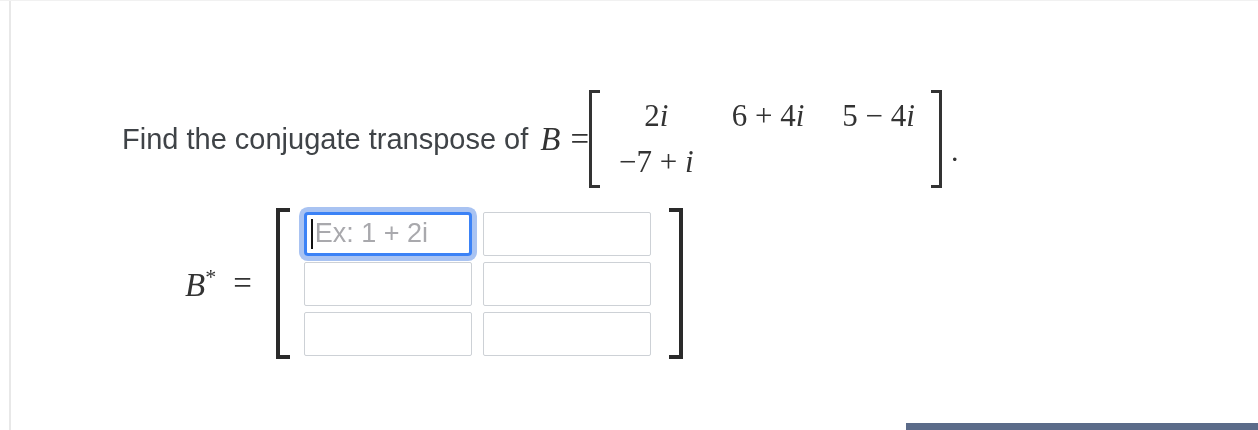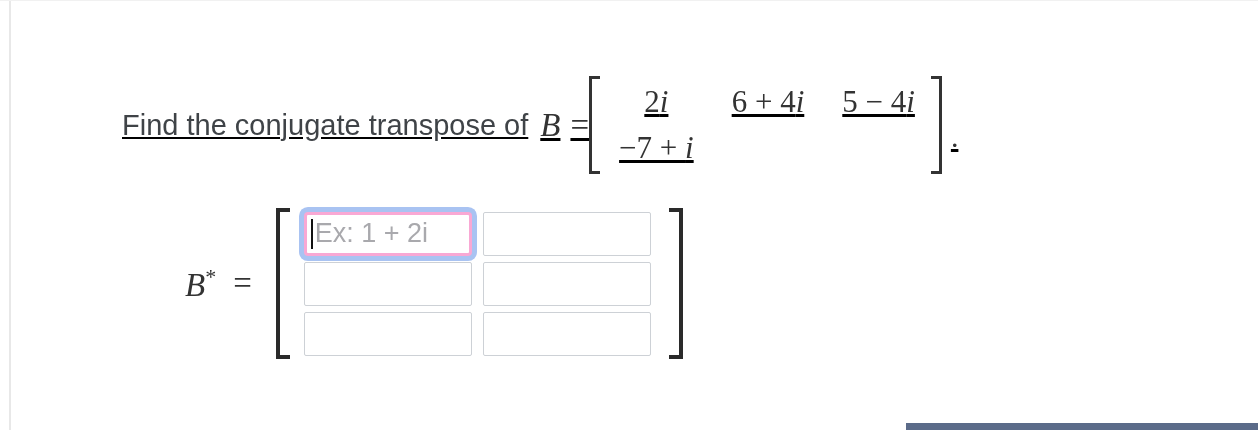--- a/index.html
+++ b/index.html
@@ -32,21 +32,21 @@
   .q-brk::before, .q-brk::after { height:3px; }
   .q-brk.l { border-left:3px solid currentColor; }
   .q-brk.r { border-right:3px solid currentColor; }
   .a-brk { width:14px; color:#2a2a2a; }
   .a-brk::before, .a-brk::after { height:4px; }
   .a-brk.l { border-left:4px solid currentColor; }
   .a-brk.r { border-right:4px solid currentColor; }
   .brk::before { top:0; } .brk::after { bottom:0; }
 
   
-  .question-row { left:122px; top:75px; height:98px;text-decoration:underline; }
+  .question-row { left:122px; top:89px; height:98px; }
   .prompt-text { font-size:29px; color:#3f4347; }
   .q-symbol { font-size:33px; margin-left:12px; }
   .q-equals { font-size:33px; margin-left:10px; }
   .q-matrix { display:grid; grid-template-columns:repeat(3,auto); column-gap:38px; align-items:center;
               margin:0 16px 0 19px; }
   .q-cell { font-size:31px; line-height:46px; text-align:center; color:#333;
             font-family:"Liberation Serif","DejaVu Serif",serif; }
   .q-period { font-size:30px; margin-left:9px; margin-top:24px; }
 
   
@@ -58,21 +58,21 @@
             column-gap:11px; row-gap:6px; margin:0 18px 0 14px; }
   .cell-input {
     width:168px; height:44px; background:#fff;
     border:1.5px solid #cdd1d6; border-radius:2px;
     font-family:"Liberation Sans",sans-serif; font-size:27px; color:#333;
     padding:0 8px; outline:none;
   }
   .cell-input::placeholder { color:#a9a9ad; opacity:1; }
   .focus-wrap { position:relative; width:168px; height:44px; }
   .focus-wrap .cell-input {
-    border:3px solid #f9a8d4; border-radius:4px;
+    border:3px solid #3b82f6; border-radius:4px;
     box-shadow:0 0 0 5px #a9c3f2;
   }
   .caret {
     position:absolute; left:7px; top:7px; width:2.5px; height:30px;
     background:#111;
   }
   .answer-label-equals-gap { margin-left:24px; }
 </style>
 </head>
 <body>

